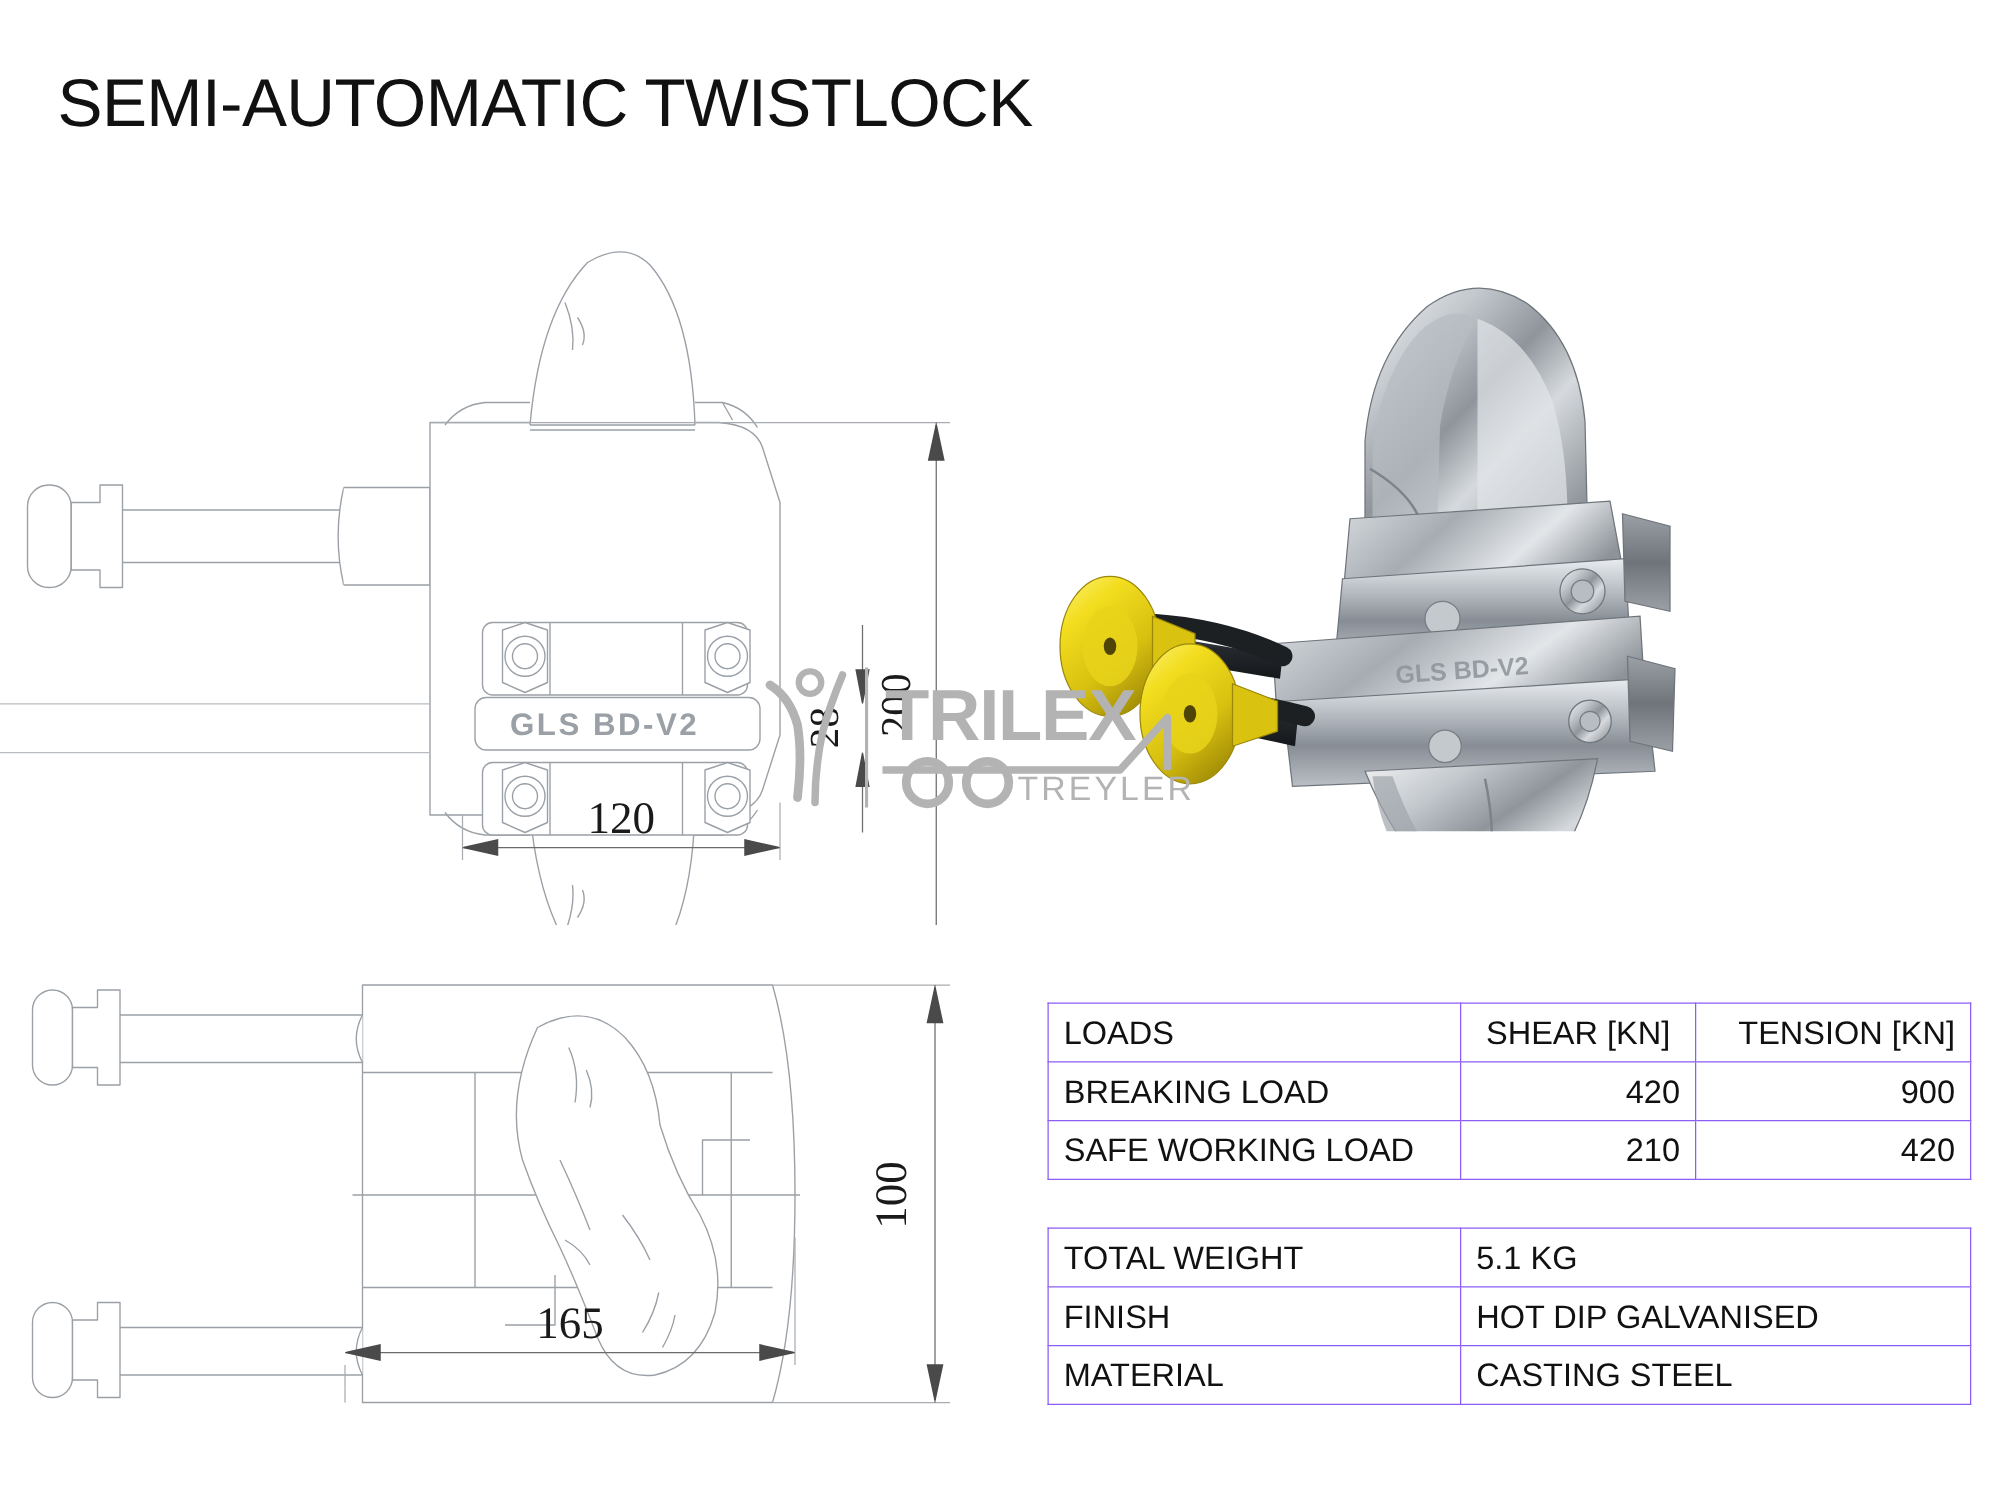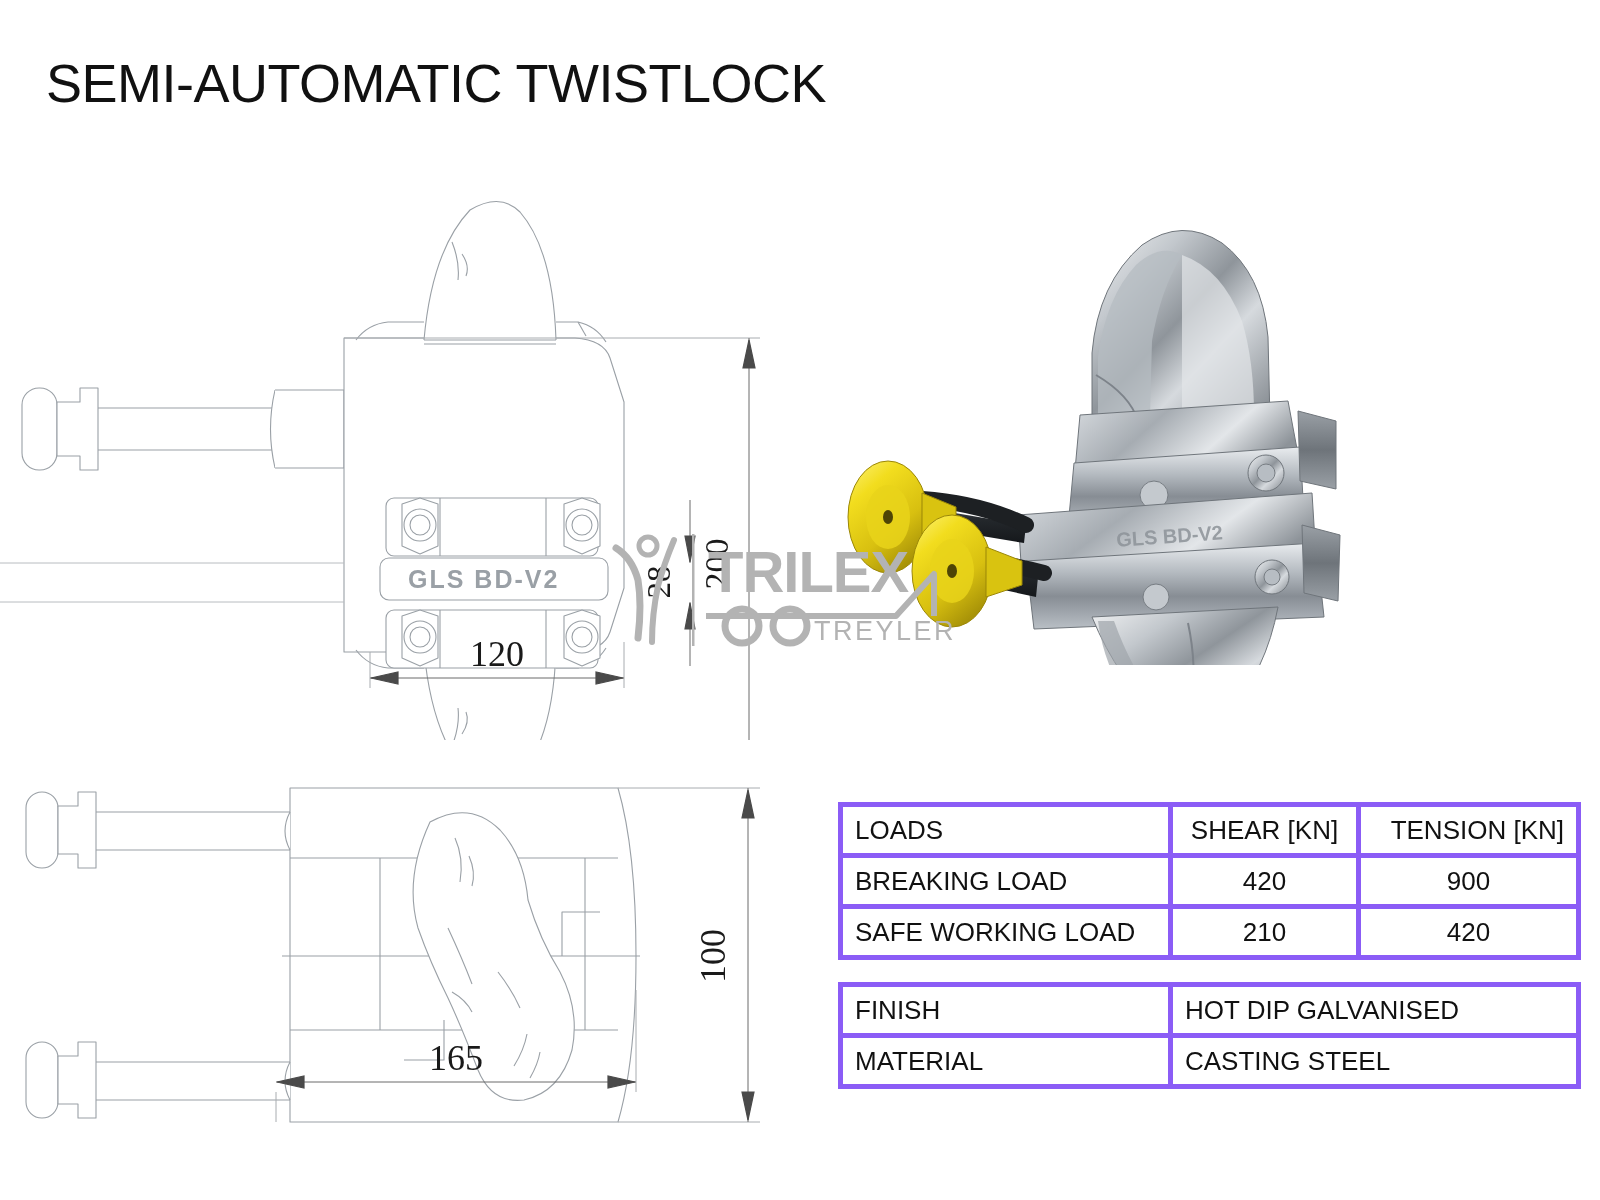--- a/index.html
+++ b/index.html
@@ -71,29 +71,29 @@
 
   
   .spec-table {
     position: absolute;
     border-collapse: collapse;
     font-size: 26px;
     color: #111;
     table-layout: fixed;
   }
   .spec-table td, .spec-table th {
-    border: 5px solid #8b5cf6;
+    border: 1px solid #8b5cf6;
     padding: 6px 12px;
     font-weight: 400;
     text-align: left;
     height: 34px;
     vertical-align: middle;
     white-space: nowrap;
   }
-  .spec-table td.num { text-align: center; }
+  .spec-table td.num { text-align: right; }
 
   #loads-table {
     left: 838px; top: 802px;
     width: 738px;
   }
   #loads-table col.c0 { width: 330px; }
   #loads-table col.c1 { width: 188px; }
   #loads-table col.c2 { width: 220px; }
 
   #props-table {
@@ -467,20 +467,24 @@
   </tbody>
 </table>
 
 <table class="spec-table" id="props-table">
   <colgroup>
       <col class="p0">
       <col class="p1">
     </colgroup>
   <tbody>
     <tr>
+      <td>TOTAL WEIGHT</td>
+      <td>5.1 KG</td>
+    </tr>
+    <tr>
       <td>FINISH</td>
       <td>HOT DIP GALVANISED</td>
     </tr>
     <tr>
       <td>MATERIAL</td>
       <td>CASTING STEEL</td>
     </tr>
   </tbody>
 </table>
 

